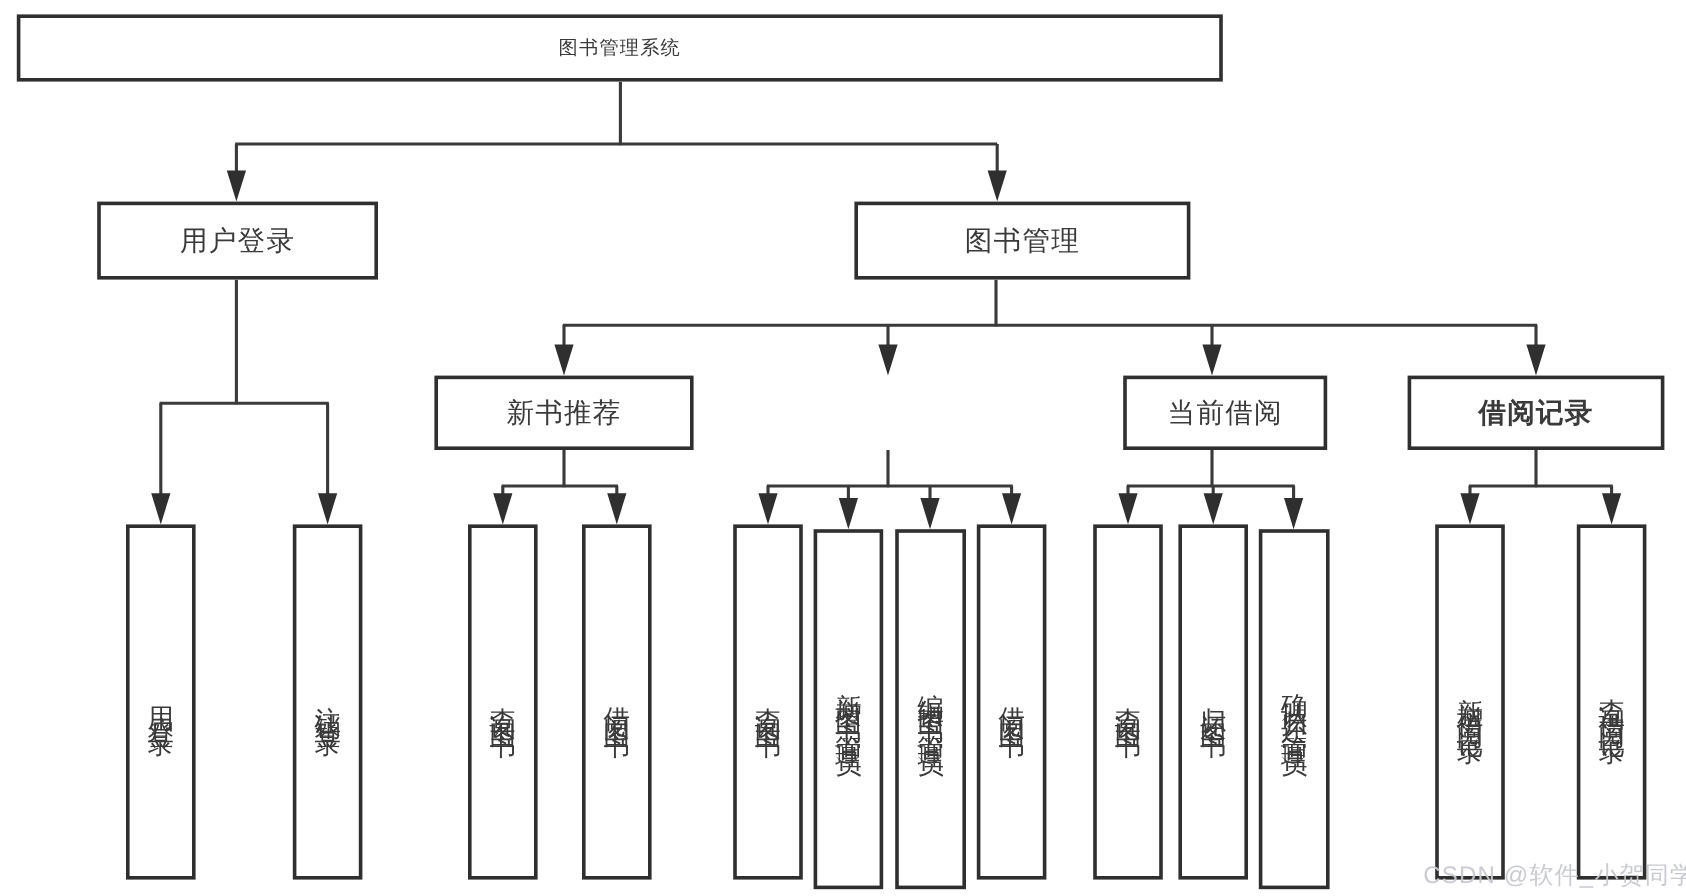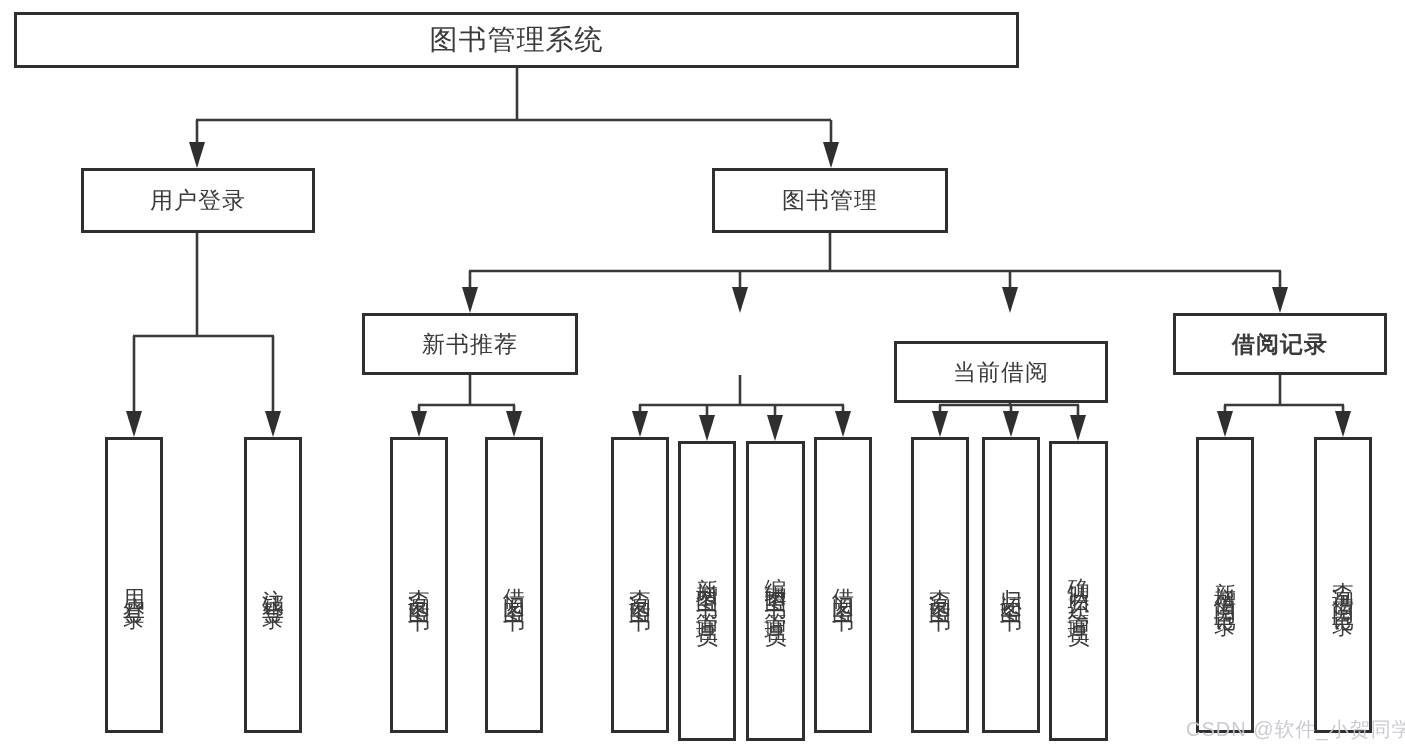--- a/index.html
+++ b/index.html
@@ -19,21 +19,21 @@
     border:3px solid #2f2f2f;
     display:flex;align-items:center;justify-content:center;
     z-index:2;
   }
   .node .hlabel{
     font-size:23px;
     letter-spacing:1px;
     color:#3a3a3a;
     white-space:nowrap;
   }
-  .root .hlabel{font-size:28px;}
+  .root .hlabel{font-size:16px;}
   .leaf{
     position:absolute;
     box-sizing:border-box;
     background:#ffffff;
     border:3px solid #2f2f2f;
     display:flex;align-items:center;justify-content:center;
     z-index:2;
   }
   .leaf .vlabel{
     writing-mode:vertical-rl;
@@ -114,28 +114,28 @@
       <polygon points="1335,411 1351,411 1343,437" fill="#2f2f2f"></polygon>
     </svg>
 
   <div class="node root" style="left:14px;top:12px;width:1005px;height:56px;">
     <span class="hlabel">图书管理系统</span>
   </div>
 
   <div class="node" style="left:81px;top:168px;width:234px;height:65px;">
     <span class="hlabel">用户登录</span>
   </div>
-  <div class="node" style="left:712px;top:168px;width:236px;height:65px;">
+  <div class="node" style="left:712px;top:168px;width:280px;height:65px;">
     <span class="hlabel">图书管理</span>
   </div>
 
   <div class="node" style="left:362px;top:313px;width:216px;height:62px;">
     <span class="hlabel">新书推荐</span>
   </div>
-  <div class="node" style="left:894px;top:313px;width:214px;height:62px;margin-top:28px;">
+  <div class="node" style="left:936px;top:313px;width:170px;height:62px;">
     <span class="hlabel">当前借阅</span>
   </div>
   <div class="node" style="left:1173px;top:313px;width:214px;height:62px;font-weight:bold;">
     <span class="hlabel">借阅记录</span>
   </div>
 
   <div class="leaf" style="left:105px;top:437px;width:58px;height:296px;">
     <span class="vlabel">用户登录</span>
   </div>
   <div class="leaf" style="left:244px;top:437px;width:58px;height:296px;">

